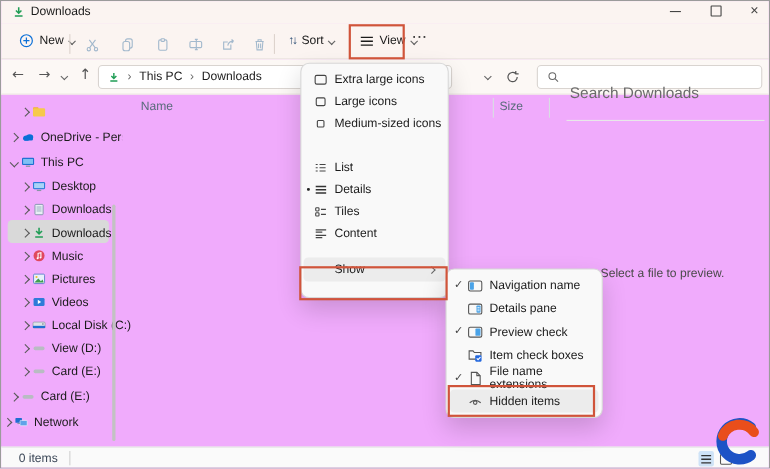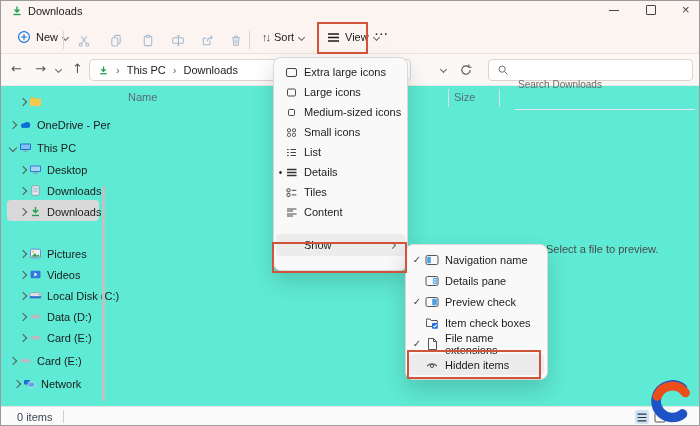--- a/index.html
+++ b/index.html
@@ -1,16 +1,16 @@
 <!DOCTYPE html>
 <html><head>
 <meta charset="utf-8">
 <style>
   html,body{margin:0;padding:0;background:#e9e9e9;}
-  .screen{position:relative;width:700px;height:426px;background:#5eead4;
+  .screen{position:relative;width:700px;height:426px;background:#f0abfc;
     font-family:"Liberation Sans","DejaVu Sans",sans-serif;font-size:11px;color:#1b1b1b;
     border:1px solid #9b9b9b;box-sizing:border-box;overflow:hidden;}
   .abs{position:absolute;}
   .flex{display:flex;align-items:center;}
   
   .titlebar{left:0;top:0;width:100%;height:20px;background:#fbf4f1;}
   .toolbar{left:0;top:20px;width:100%;height:33px;background:#fbf4f1;border-bottom:1px solid #e9e2dd;box-sizing:border-box;}
   .addressrow{left:0;top:53px;width:100%;height:32px;background:#fcf8f5;border-bottom:1px solid #eee8e4;box-sizing:border-box;}
   .statusbar{left:0;top:405px;width:100%;height:21px;background:#fafafa;border-top:1px solid #e4e4e4;box-sizing:border-box;}
   
@@ -40,21 +40,21 @@
   .sm-ic{width:20px;flex:0 0 20px;display:inline-flex;}
   .rowhl{background:#ececec;border-radius:4px;}
   
   .hl{position:absolute;border:2px solid #d0543a;z-index:20;background:transparent;}
   
   .colhead{color:#5a6b7c;font-size:11px;}
   
   .logo{position:absolute;right:3px;bottom:2px;z-index:30;display:flex;align-items:flex-end;}
   .logo-text{font-size:37px;font-weight:bold;color:#1d53c6;letter-spacing:-2px;line-height:34px;}
   .stat-ic{display:inline-flex;align-items:center;justify-content:center;width:14px;height:14px;}
-  input.search{border:none;outline:none;background:transparent;font-family:inherit;font-size:10px;width:150px;color:#333;margin-top:28px;}
+  input.search{border:none;outline:none;background:transparent;font-family:inherit;font-size:14px;width:150px;color:#333;margin-top:28px;}
   input.search::placeholder{color:#6b6b6b;opacity:1;}
 </style>
 </head>
 <body>
 
 <div class="screen">
 
   <div class="abs titlebar flex" style="padding-left:10px;gap:6px;box-sizing:border-box;">
     <svg class="abs" style="left:10px;top:4px" width="12" height="12" viewBox="0 0 12 12">
       <path d="M6 1.5 v5 M3.5 4.5 L6 7 L8.5 4.5" stroke="#1f9d55" stroke-width="1.4" fill="none"></path>
@@ -236,20 +236,32 @@
     <span class="chvcell">
         <span class="chv r"></span>
       </span>
     <svg class="ic12" viewBox="0 0 13 13">
         <path d="M6.5 2 v5.2 M3.8 5 L6.5 7.6 L9.2 5" stroke="#1f9d55" stroke-width="1.4" fill="none"></path>
         <path d="M3 10.5 h7" stroke="#1f9d55" stroke-width="1.4"></path>
       </svg>
     <span class="lbl">Downloads</span>
   </div>
 
+  <div class="sb-row" style="top:221px;padding-left:16px">
+    <span class="chvcell">
+        <span class="chv r"></span>
+      </span>
+    <svg class="ic12" viewBox="0 0 13 13">
+        <circle cx="6.5" cy="6.5" r="5" fill="#e0485e"></circle>
+        <path d="M5.6 8.8 V4.3 l2.6 -0.6 v4.5" stroke="#fff" stroke-width="1" fill="none"></path>
+        <circle cx="5.2" cy="8.8" r="0.9" fill="#fff"></circle>
+        <circle cx="7.8" cy="8.2" r="0.9" fill="#fff"></circle>
+      </svg>
+    <span class="lbl">Music</span>
+  </div>
 
   <div class="sb-row" style="top:242px;padding-left:16px">
     <span class="chvcell">
         <span class="chv r"></span>
       </span>
     <svg class="ic12" viewBox="0 0 13 13">
         <rect x="1.5" y="2.2" width="10" height="8.6" rx="1" fill="#e8f0fb" stroke="#5b79c9" stroke-width="0.8"></rect>
         <circle cx="4.2" cy="4.8" r="1" fill="#f2c12e"></circle>
         <path d="M2.2 9.8 L5.8 6.2 L8.2 8.6 L9.6 7.2 L10.8 9.8 Z" fill="#3f9e4f"></path>
       </svg>
@@ -279,21 +291,21 @@
     <span class="lbl">Local Disk (C:)</span>
   </div>
 
   <div class="sb-row" style="top:305px;padding-left:16px">
     <span class="chvcell">
         <span class="chv r"></span>
       </span>
     <svg class="ic12" viewBox="0 0 13 13">
         <rect x="1.5" y="5" width="10" height="3.4" rx="1.6" fill="#b8bcc2"></rect>
       </svg>
-    <span class="lbl">Data (D:)</span>
+    <span class="lbl">View (D:)</span>
   </div>
 
   <div class="sb-row" style="top:326px;padding-left:16px">
     <span class="chvcell">
         <span class="chv r"></span>
       </span>
     <svg class="ic12" viewBox="0 0 13 13">
         <rect x="1.5" y="5" width="10" height="3.4" rx="1.6" fill="#b8bcc2"></rect>
       </svg>
     <span class="lbl">Card (E:)</span>
@@ -302,21 +314,21 @@
   <div class="sb-row" style="top:349px;padding-left:6px">
     <span class="chvcell">
         <span class="chv r"></span>
       </span>
     <svg class="ic12" viewBox="0 0 13 13">
         <rect x="1.5" y="5" width="10" height="3.4" rx="1.6" fill="#b8bcc2"></rect>
       </svg>
     <span class="lbl">Card (E:)</span>
   </div>
 
-  <div class="sb-row" style="top:372px;padding-left:10px">
+  <div class="sb-row" style="top:372px;padding-left:0">
     <span class="chvcell">
         <span class="chv r"></span>
       </span>
     <svg class="ic12" viewBox="0 0 13 13">
         <rect x="1" y="3" width="6" height="4.4" rx="0.6" fill="#1f6fd0"></rect>
         <rect x="5.2" y="5.2" width="6.5" height="4.8" rx="0.6" fill="#5fa3e8" stroke="#fff" stroke-width="0.5"></rect>
         <rect x="2.8" y="7.6" width="2.4" height="0.9" fill="#8896a6"></rect>
       </svg>
     <span class="lbl">Network</span>
   </div>
@@ -343,32 +355,20 @@
       <span class="vm-label">Large icons</span>
     </div>
     <div class="vm-row" style="top:44px">
       <span class="vm-bullet"></span>
       <span class="vm-ic">
           <svg width="13" height="13" viewBox="0 0 13 13">
             <rect x="3.5" y="3.5" width="6" height="6" rx="1" stroke="#444" fill="none"></rect>
           </svg>
         </span>
       <span class="vm-label">Medium-sized icons</span>
-    </div>
-    <div class="vm-row" style="top:64px">
-      <span class="vm-bullet"></span>
-      <span class="vm-ic">
-          <svg width="13" height="13" viewBox="0 0 13 13">
-            <rect x="2.5" y="2.8" width="3" height="3" rx="1" stroke="#444" fill="none"></rect>
-            <rect x="7.5" y="2.8" width="3" height="3" rx="1" stroke="#444" fill="none"></rect>
-            <rect x="2.5" y="7.4" width="3" height="3" rx="1" stroke="#444" fill="none"></rect>
-            <rect x="7.5" y="7.4" width="3" height="3" rx="1" stroke="#444" fill="none"></rect>
-          </svg>
-        </span>
-      <span class="vm-label">Small icons</span>
     </div>
     <div class="vm-row" style="top:84px">
       <span class="vm-bullet"></span>
       <span class="vm-ic">
           <svg width="13" height="13" viewBox="0 0 13 13">
             <path d="M2 3.5 h1.8 M5.5 3.5 h5.5 M2 6.5 h1.8 M5.5 6.5 h5.5 M2 9.5 h1.8 M5.5 9.5 h5.5" stroke="#444" fill="none"></path>
           </svg>
         </span>
       <span class="vm-label">List</span>
     </div>

